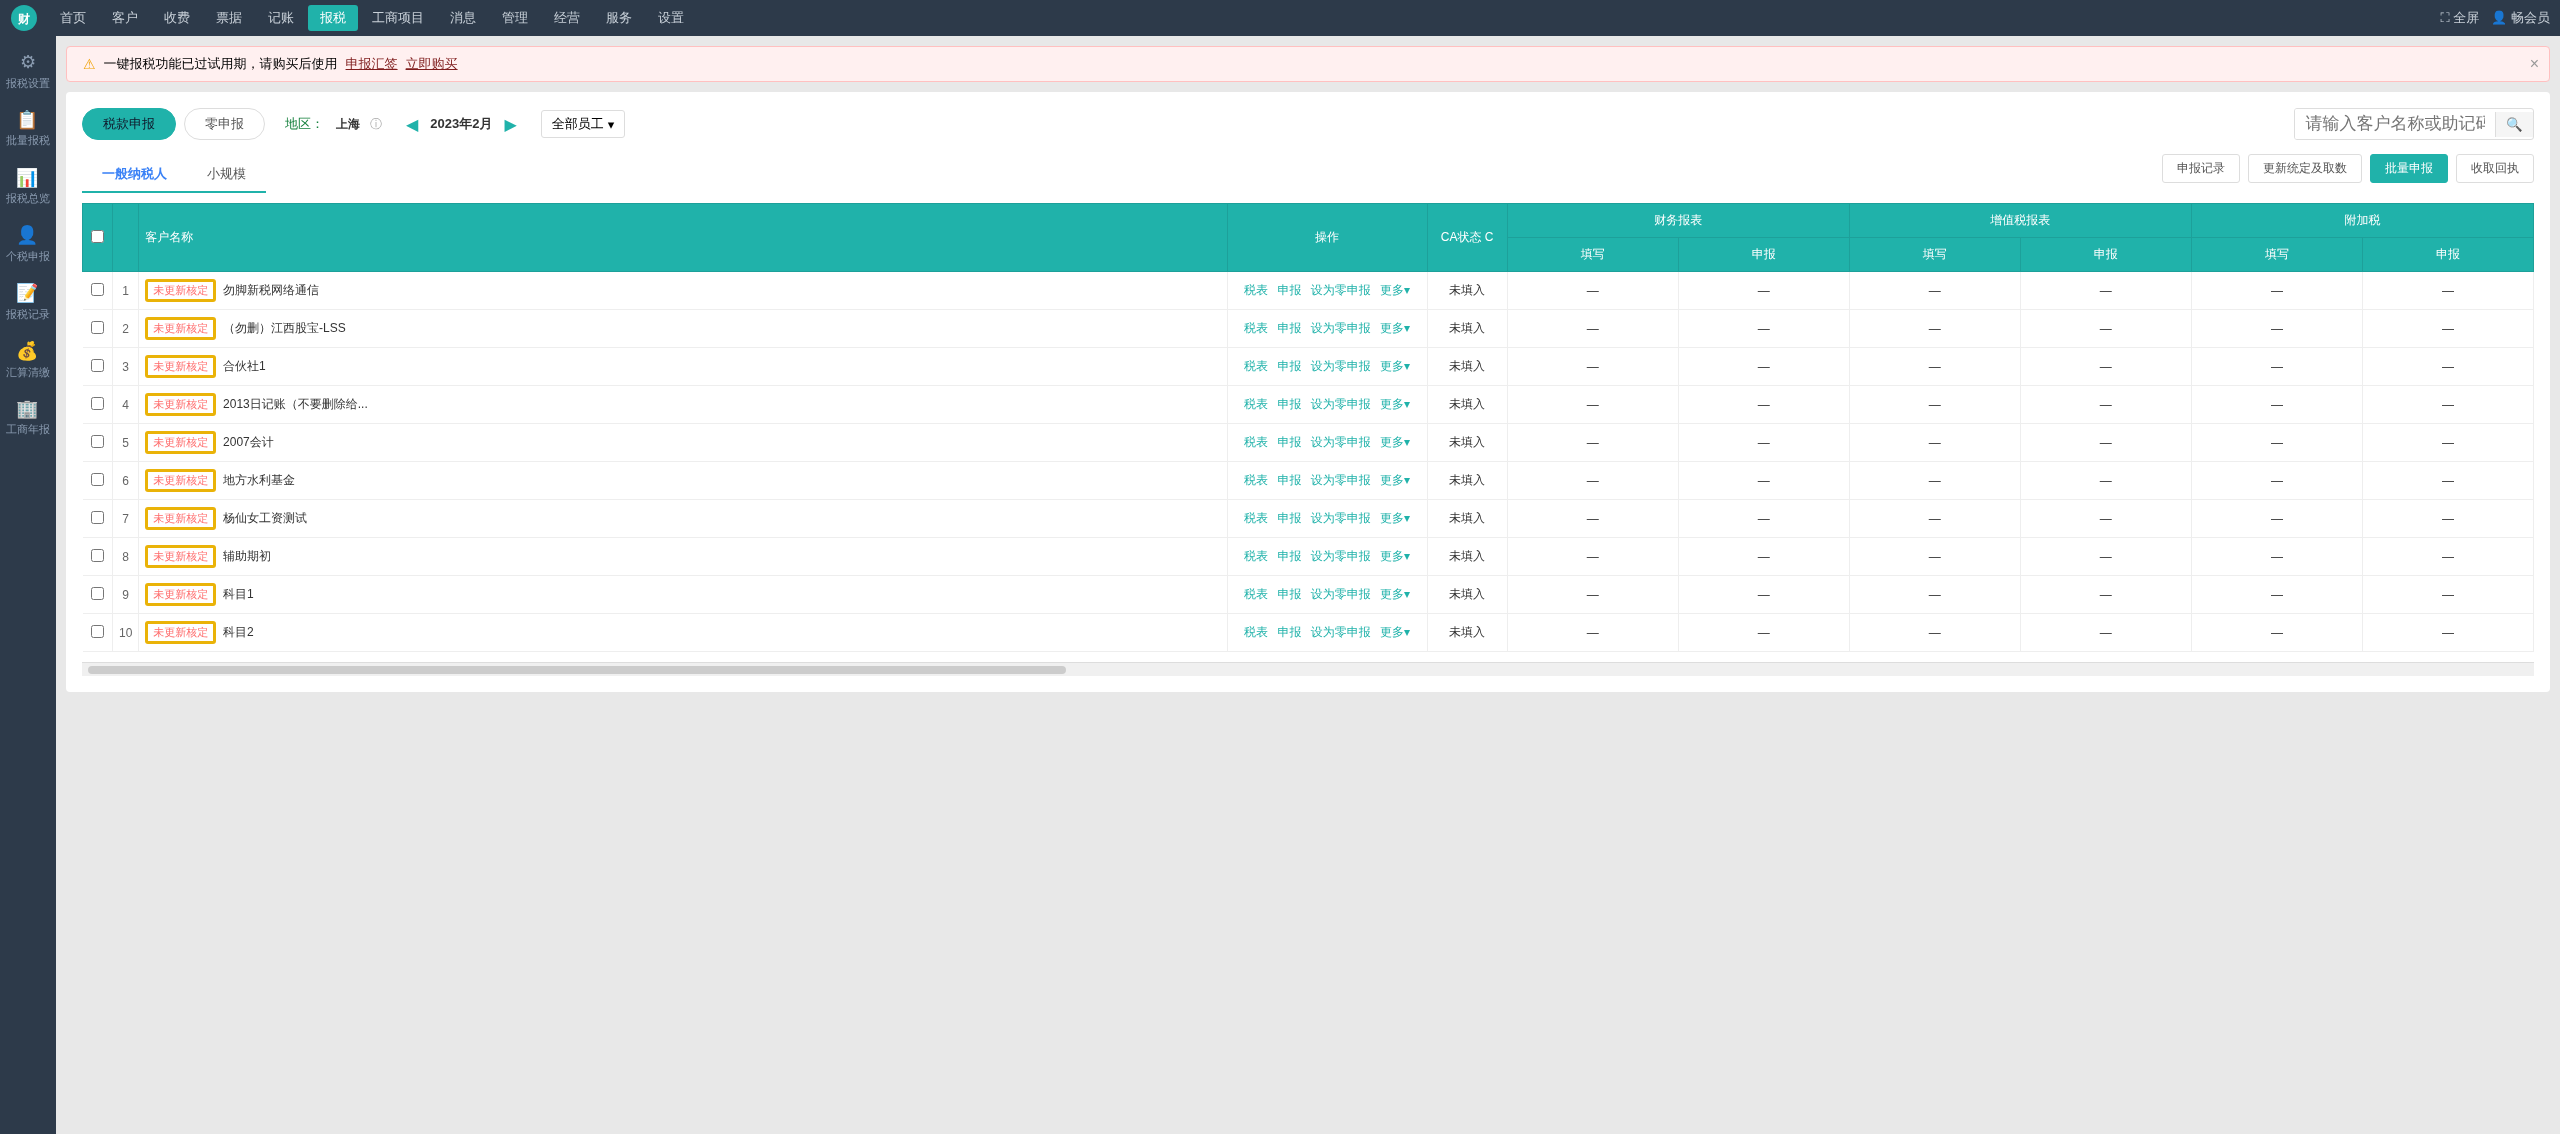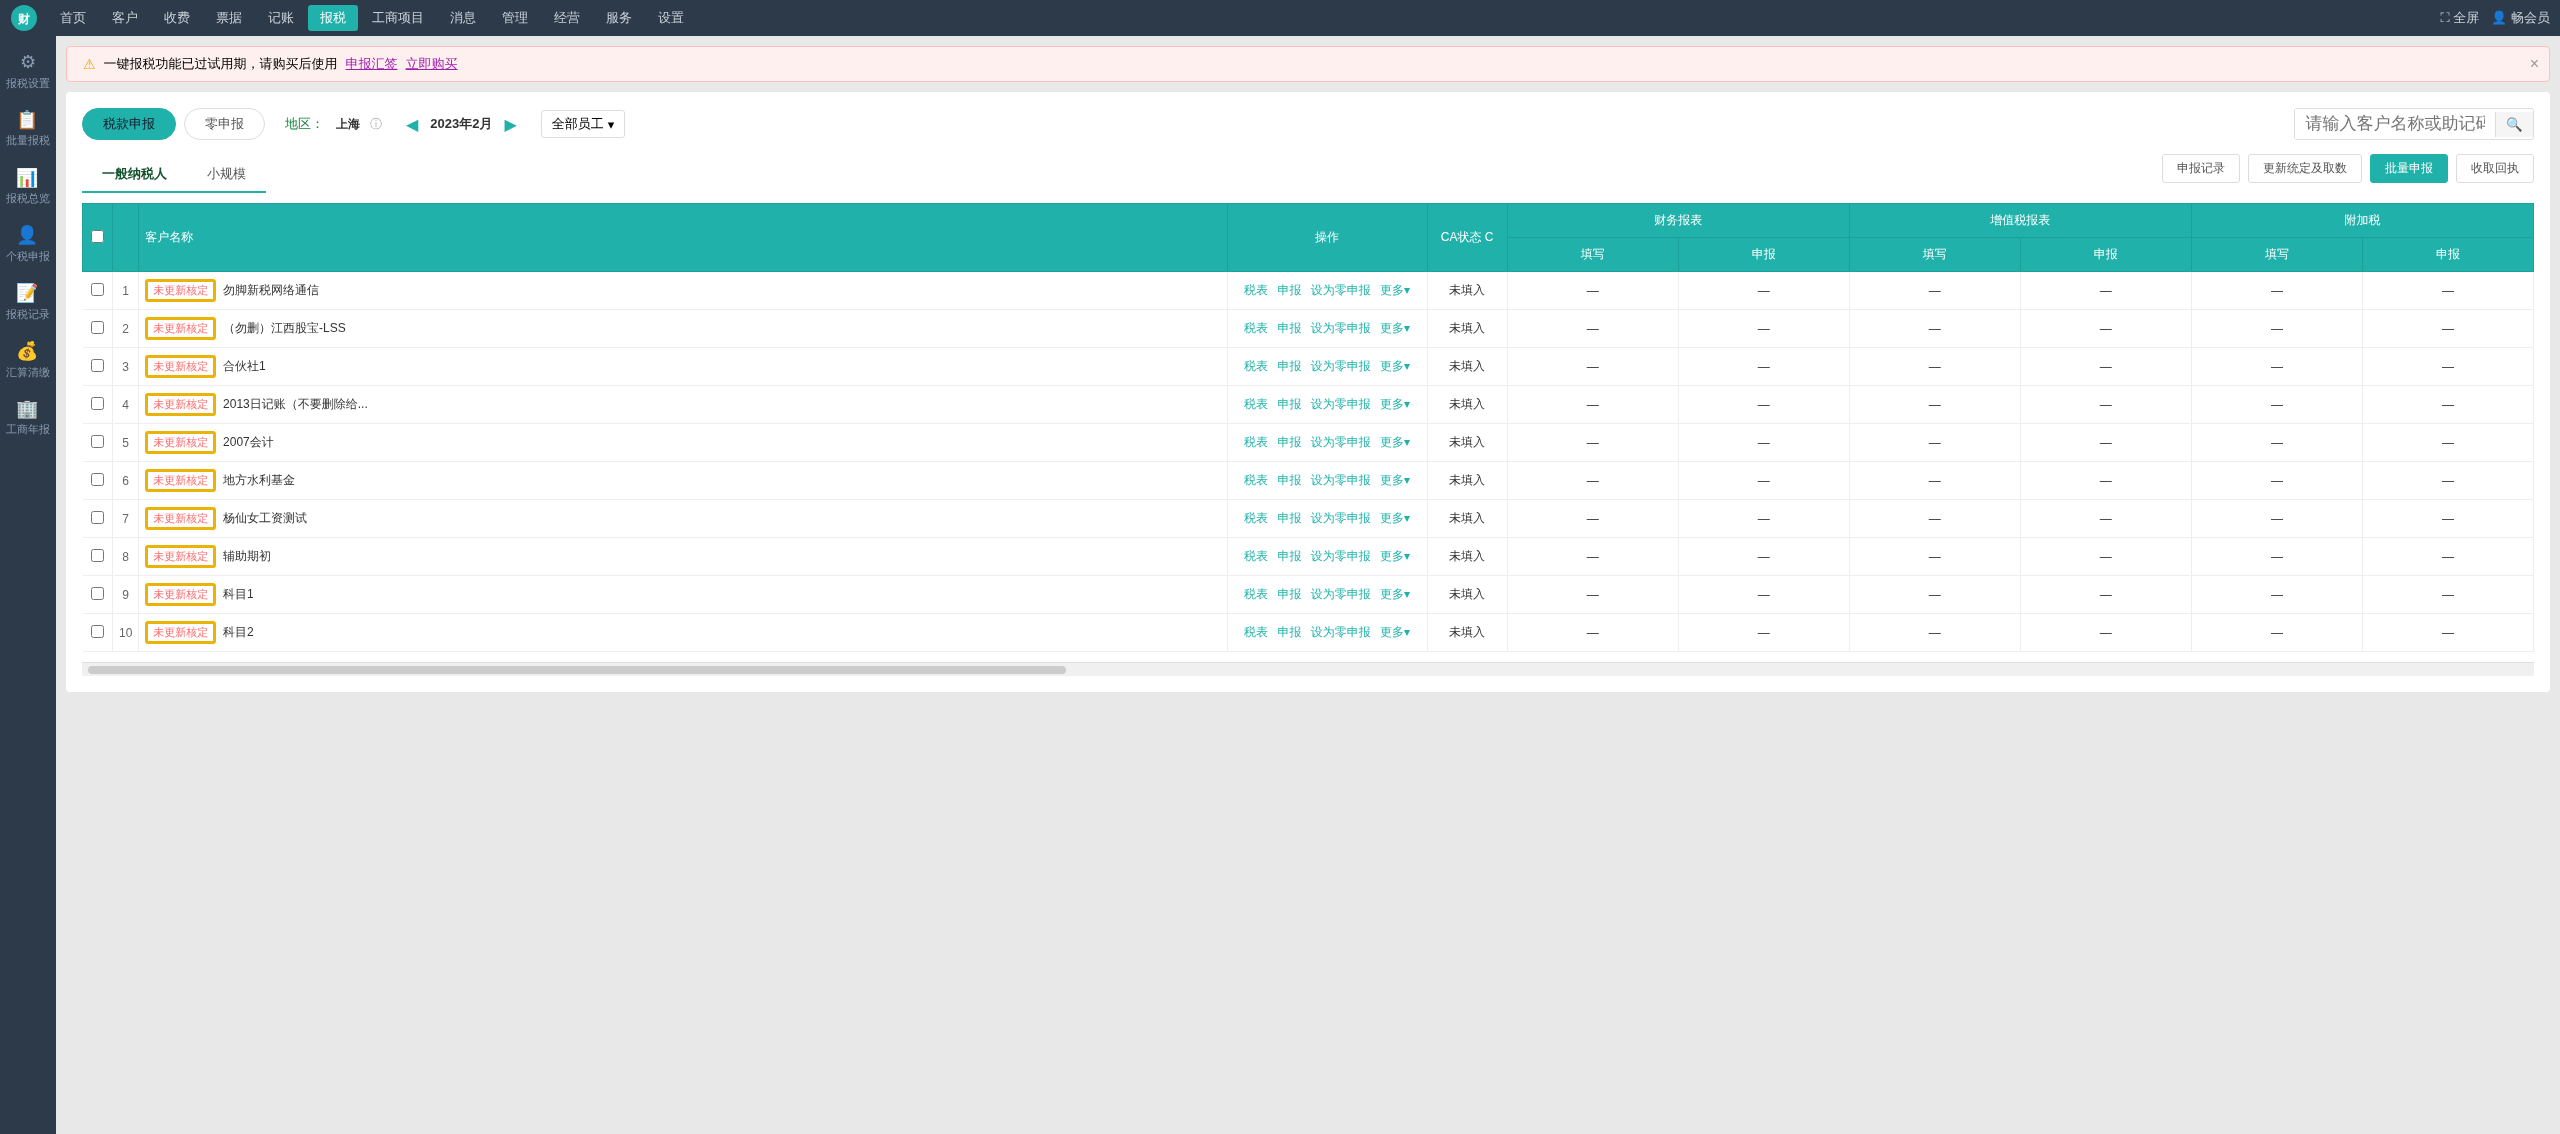--- a/index.html
+++ b/index.html
@@ -22,21 +22,21 @@
     .sidebar-item { display: flex; flex-direction: column; align-items: center; width: 100%; padding: 8px 4px; cursor: pointer; color: #8a9bb0; font-size: 11px; gap: 3px; }
     .sidebar-item .icon { font-size: 18px; }
     .sidebar-item span { text-align: center; line-height: 1.2; }
 
     
     .content-area { flex: 1; overflow: auto; background: #e8e8e8; padding: 10px; }
 
     
     .banner { background: #fff0f0; border: 1px solid #ffc0c0; border-radius: 4px; padding: 8px 16px; display: flex; align-items: center; gap: 8px; margin-bottom: 10px; position: relative; font-size: 13px; }
     .banner-icon { color: #f0a000; font-size: 14px; }
-    .banner-link { color: #a21caf; cursor: pointer; text-decoration: underline; }
+    .banner-link { color: #7f1d1d; cursor: pointer; text-decoration: underline; }
     .banner-close { position: absolute; right: 10px; top: 50%; transform: translateY(-50%); cursor: pointer; color: #999; font-size: 16px; }
 
     
     .card { background: #fff; border-radius: 4px; padding: 16px; }
 
     
     .tab-row { display: flex; align-items: center; gap: 8px; margin-bottom: 14px; flex-wrap: wrap; }
     .tab-btn { padding: 6px 20px; border-radius: 20px; border: 1px solid #ddd; background: #fff; cursor: pointer; font-size: 13px; color: #555; }
     .tab-btn.active { background: #20b2aa; color: #0f172a; border-color: #20b2aa; }
 
@@ -54,21 +54,21 @@
     .search-box input { border: none; outline: none; padding: 5px 10px; font-size: 17px; width: 200px; color: #999; }
     .search-box button { background: #f5f5f5; border: none; border-left: 1px solid #ddd; padding: 5px 10px; cursor: pointer; color: #666; }
 
     
     .action-row { display: flex; align-items: center; gap: 8px; margin-bottom: 10px; }
     .action-btn { padding: 5px 14px; border-radius: 3px; border: 1px solid #ddd; background: #fff; cursor: pointer; font-size: 12px; color: #555; }
     .action-btn.primary { background: #20b2aa; color: #fff; border-color: #20b2aa; }
 
     .type-tabs { display: flex; gap: 0; border-bottom: 2px solid #20b2aa; margin-bottom: 0; }
     .type-tab { padding: 8px 20px; cursor: pointer; font-size: 13px; color: #555; border-bottom: 2px solid transparent; margin-bottom: -2px; }
-    .type-tab.active { color: #14532d; border-bottom-color: #20b2aa; font-weight: bold; }
+    .type-tab.active { color: #3b82f6; border-bottom-color: #20b2aa; font-weight: bold; }
 
     
     .data-table { width: 100%; border-collapse: collapse; font-size: 12px; }
     .data-table th { background: #20b2aa; color: #fff; padding: 8px 6px; text-align: center; border: 1px solid #1da09a; white-space: nowrap; font-weight: normal; }
     .data-table th.left { text-align: left; }
     .data-table td { padding: 7px 6px; text-align: center; border-bottom: 1px solid #eee; border-right: 1px solid #eee; color: #333; white-space: nowrap; }
     .data-table td.left { text-align: left; }
     .data-table .row-num { color: #666; }
 
     .status-badge { display: inline-block; border: 3px solid #eab308; color: #ff6b6b; border-radius: 3px; padding: 1px 5px; font-size: 11px; white-space: nowrap; }

